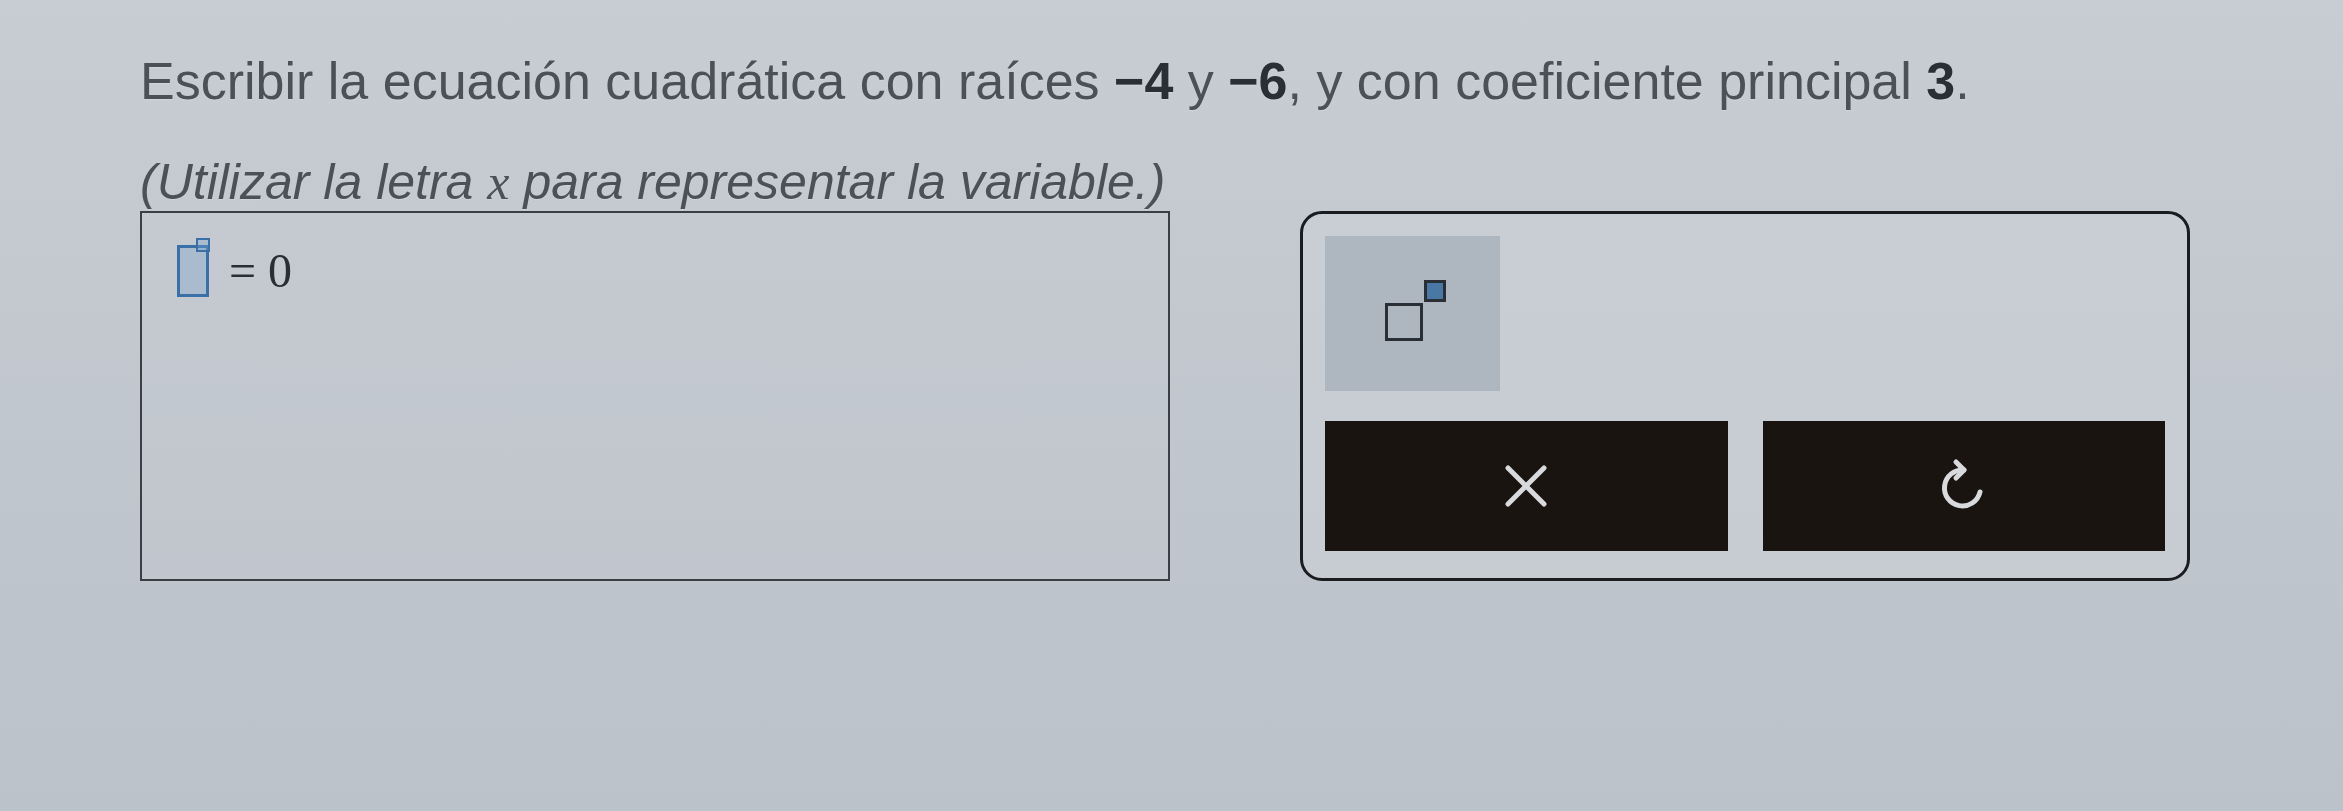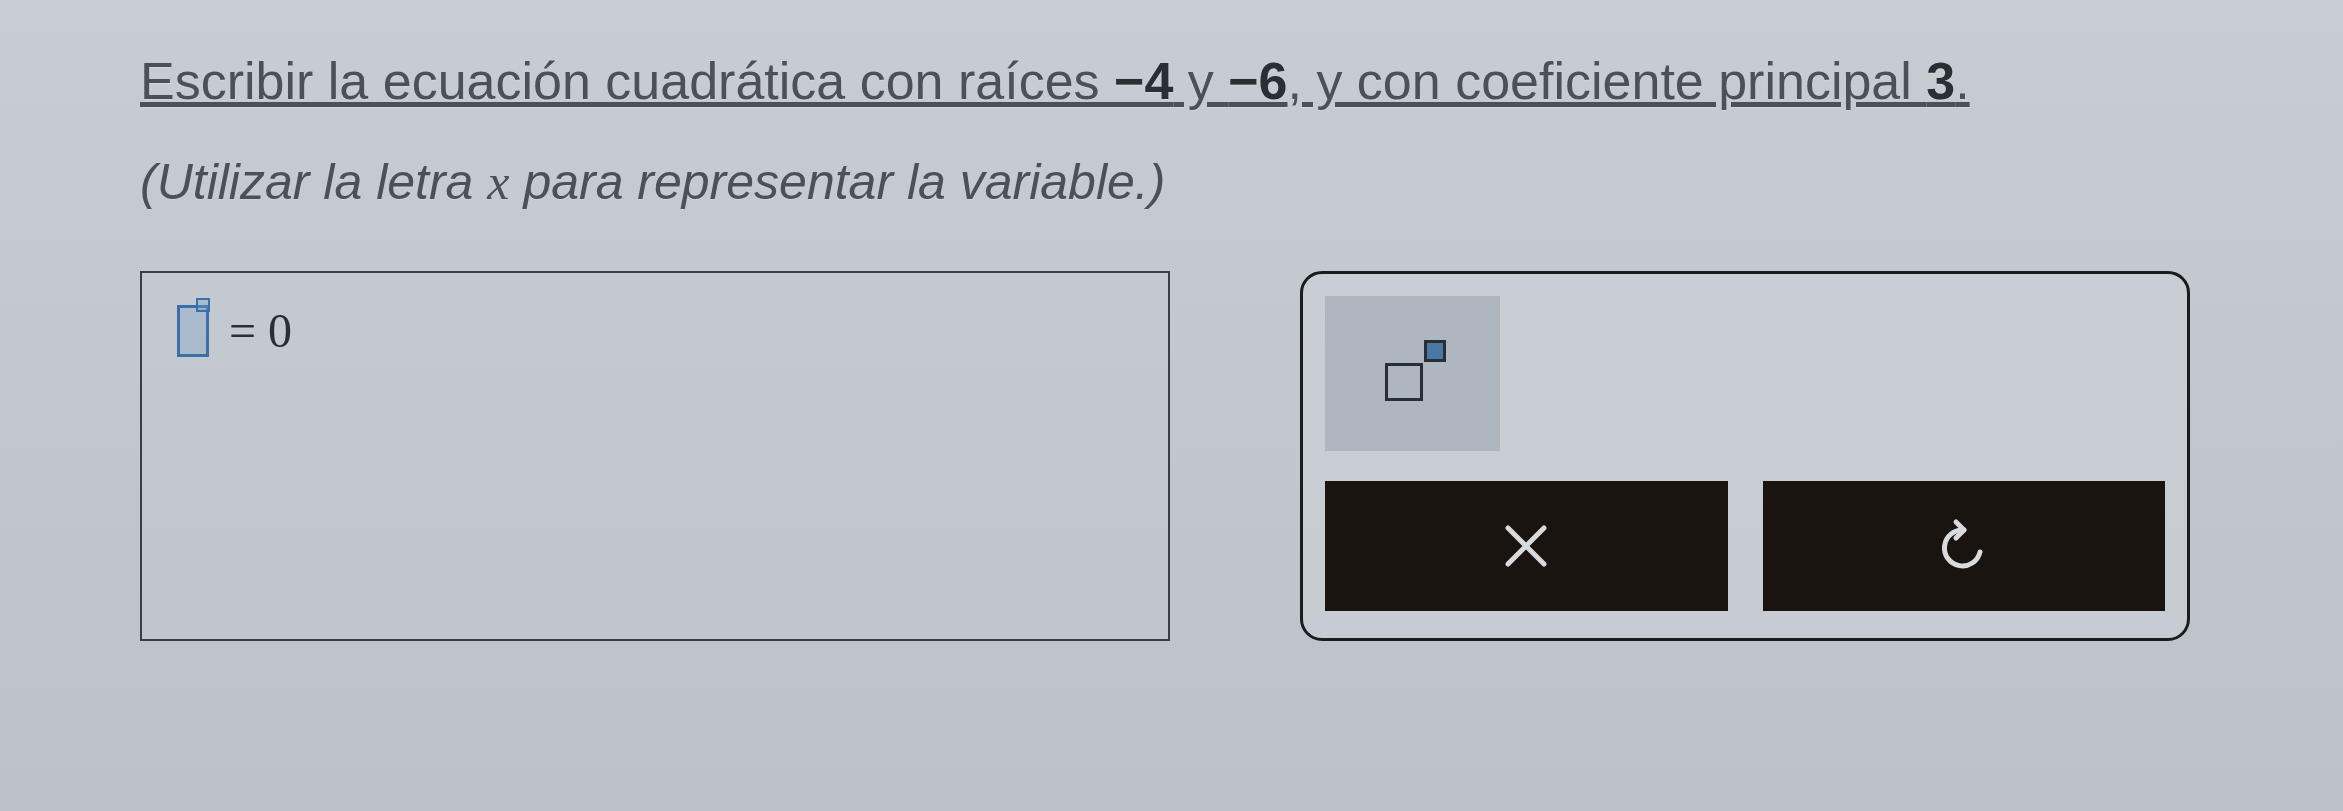--- a/index.html
+++ b/index.html
@@ -14,31 +14,29 @@
       font-family: Arial, Helvetica, sans-serif;
       padding: 40px 140px;
       overflow: hidden;
     }
     .question-text {
       font-size: 52px;
       color: #4a5158;
       line-height: 1.6;
       margin-bottom: 30px;
       text-shadow: 0 1px 1px rgba(255,255,255,0.2);
-      text-decoration: underline;
     }
     .question-text .bold-num {
       font-weight: bold;
       color: #2a2f35;
     }
     .hint-text {
       font-size: 50px;
       color: #4a5158;
       font-style: italic;
-      margin-bottom: 60px;
       text-shadow: 0 1px 1px rgba(255,255,255,0.2);
     }
     .hint-text .varx {
       font-style: italic;
       font-family: 'Times New Roman', serif;
     }
     .bottom-row {
       display: flex;
       gap: 130px;
       align-items: stretch;

